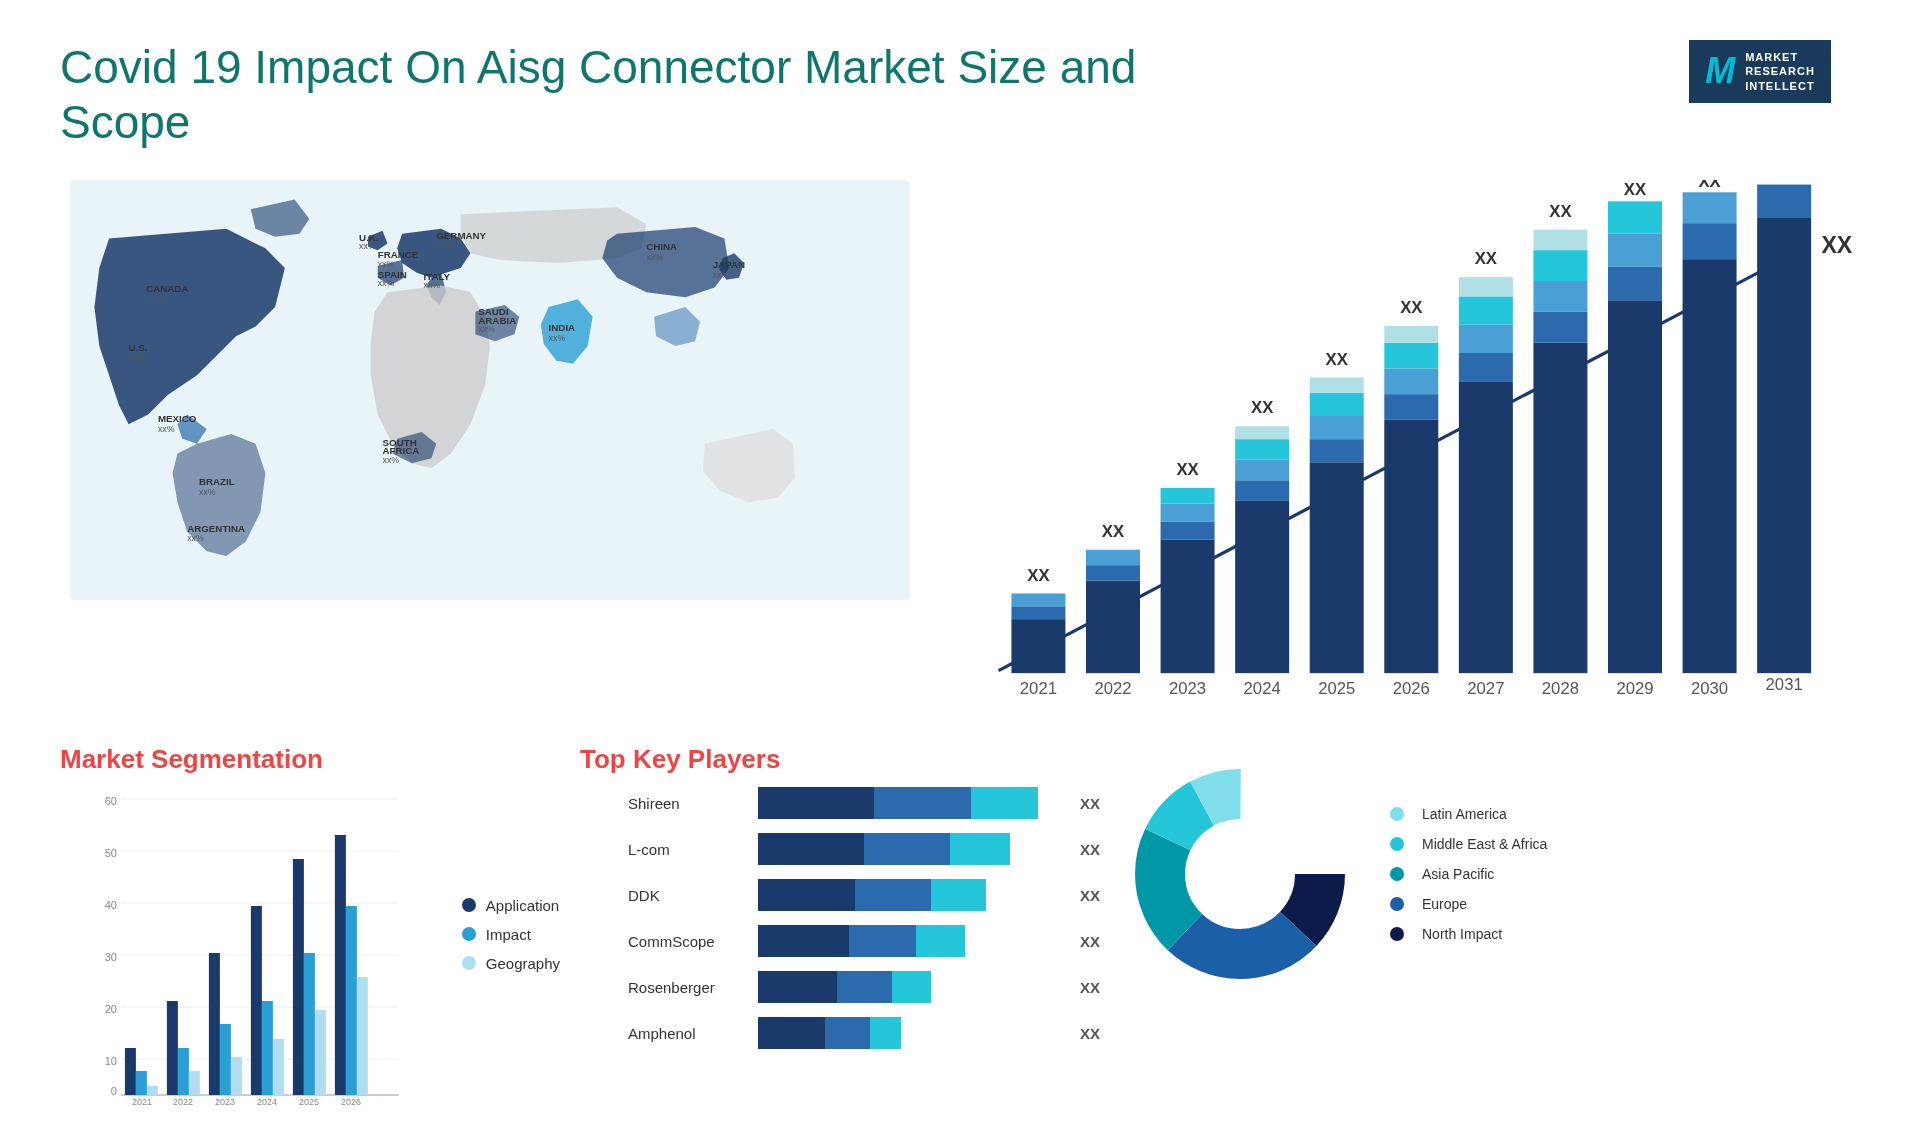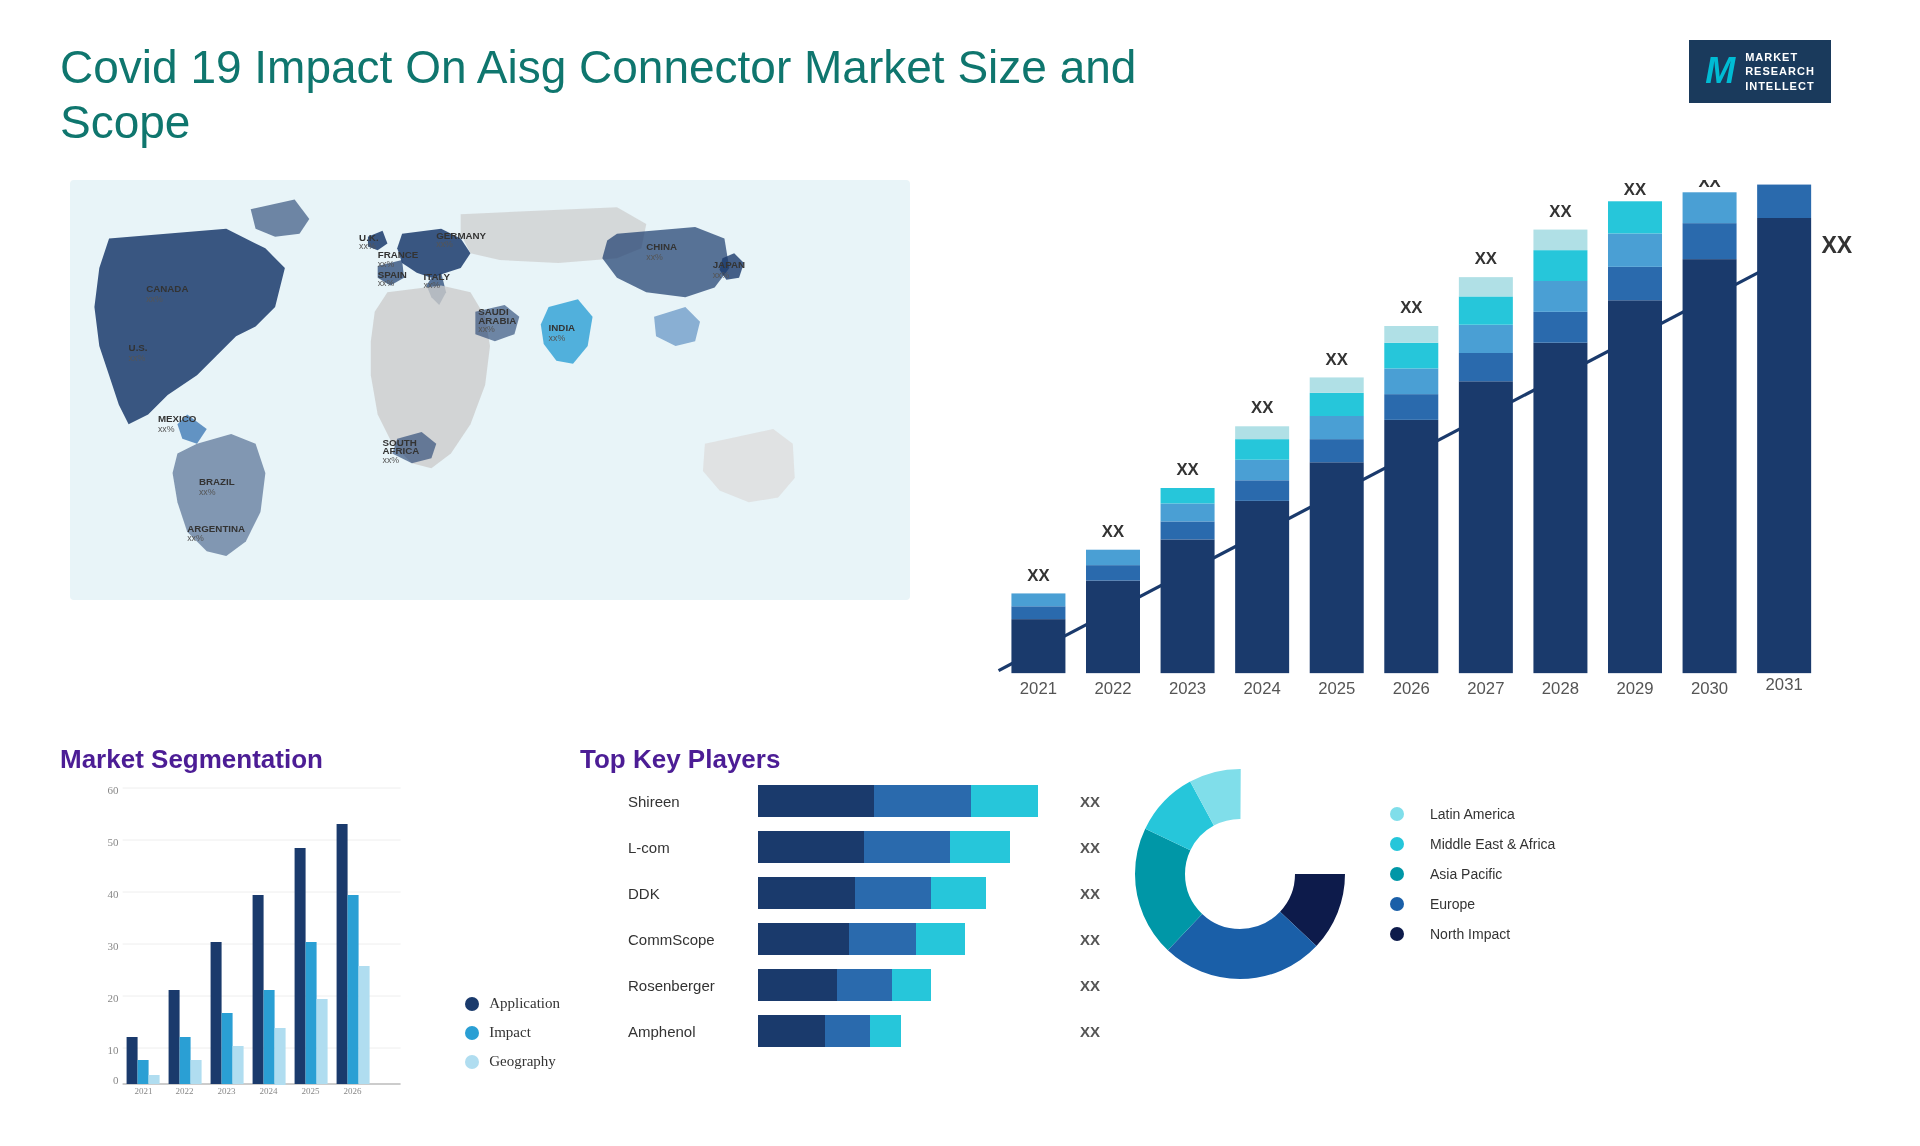--- a/index.html
+++ b/index.html
@@ -110,28 +110,27 @@
     }
 
     
     .segmentation-section {
       flex: 1;
       max-width: 500px;
     }
     .section-title {
       font-size: 26px;
       font-weight: 700;
-      color: #4c1d95;
-      margin-bottom: 1px;
+      color: #ef4444;
+      margin-bottom: 12px;
     }
     .seg-content {
       display: flex;
-      align-items: flex-end;
+      align-items: center;
       gap: 4px;
-      font-family: Liberation Serif, serif;
     }
     .seg-chart-area {
       flex: 1;
     }
     .seg-chart-svg {
       width: 100%;
       height: 320px;
     }
     .seg-legend {
       display: flex;
@@ -220,21 +219,21 @@
       height: 100%;
     }
     .regional-legend {
       display: flex;
       flex-direction: column;
       gap: 14px;
     }
     .reg-legend-item {
       display: flex;
       align-items: center;
-      gap: 26px;
+      gap: 18px;
       font-size: 14px;
       color: #333;
     }
     .reg-legend-dot {
       width: 14px;
       height: 14px;
       border-radius: 50%;
       flex-shrink: 0;
     }
 

